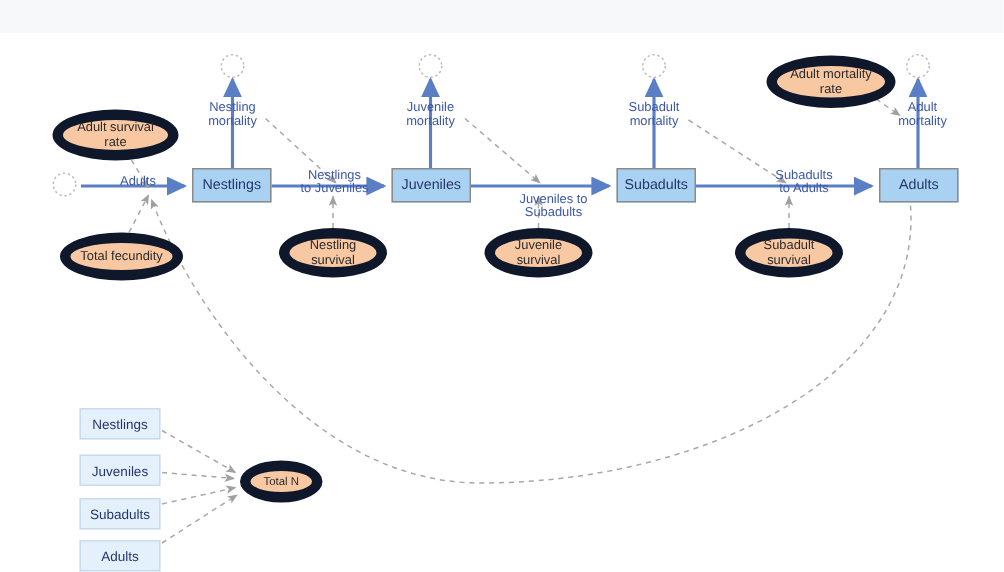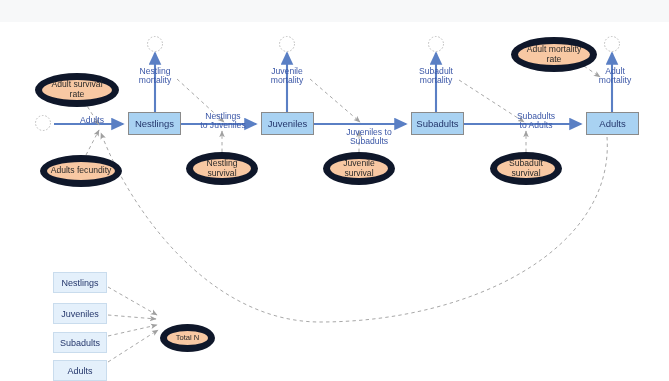--- a/index.html
+++ b/index.html
@@ -141,25 +141,25 @@
   <div class="flowlabel" style="left:258px;top:67px;width:58px;">Juvenile<br>mortality</div>
   <div class="flowlabel" style="left:407px;top:67px;width:58px;">Subadult<br>mortality</div>
   <div class="flowlabel" style="left:589px;top:67px;width:52px;">Adult<br>mortality</div>
 
   <div class="stock" style="left:128px;top:112px;width:53px;height:23px;">Nestlings</div>
   <div class="stock" style="left:261px;top:112px;width:53px;height:23px;">Juveniles</div>
   <div class="stock" style="left:411px;top:112px;width:53px;height:23px;">Subadults</div>
   <div class="stock" style="left:586px;top:112px;width:53px;height:23px;">Adults</div>
 
   <div class="oval" style="left:35px;top:73px;width:84px;height:34px;">Adult survival<br>rate</div>
-  <div class="oval" style="left:40px;top:155px;width:82px;height:32px;">Adults fecundity</div>
+  <div class="oval" style="left:40px;top:155px;width:82px;height:32px;">Total fecundity</div>
   <div class="oval" style="left:186px;top:152px;width:72px;height:33px;">Nestling<br>survival</div>
   <div class="oval" style="left:323px;top:152px;width:72px;height:33px;">Juvenile<br>survival</div>
   <div class="oval" style="left:490px;top:152px;width:72px;height:33px;">Subadult<br>survival</div>
   <div class="oval" style="left:511px;top:37px;width:86px;height:35px;">Adult mortality<br>rate</div>
-  <div class="oval small" style="left:160px;top:324px;width:55px;height:28px;text-align:center;">Total N</div>
+  <div class="oval small" style="left:160px;top:307px;width:55px;height:28px;text-align:center;">Total N</div>
 
   <div class="lightbox" style="left:53px;top:272px;width:54px;height:21px;">Nestlings</div>
   <div class="lightbox" style="left:53px;top:303px;width:54px;height:21px;">Juveniles</div>
   <div class="lightbox" style="left:53px;top:332px;width:54px;height:21px;">Subadults</div>
   <div class="lightbox" style="left:53px;top:360px;width:54px;height:21px;">Adults</div>
 
 </div>
 
 </body></html>

